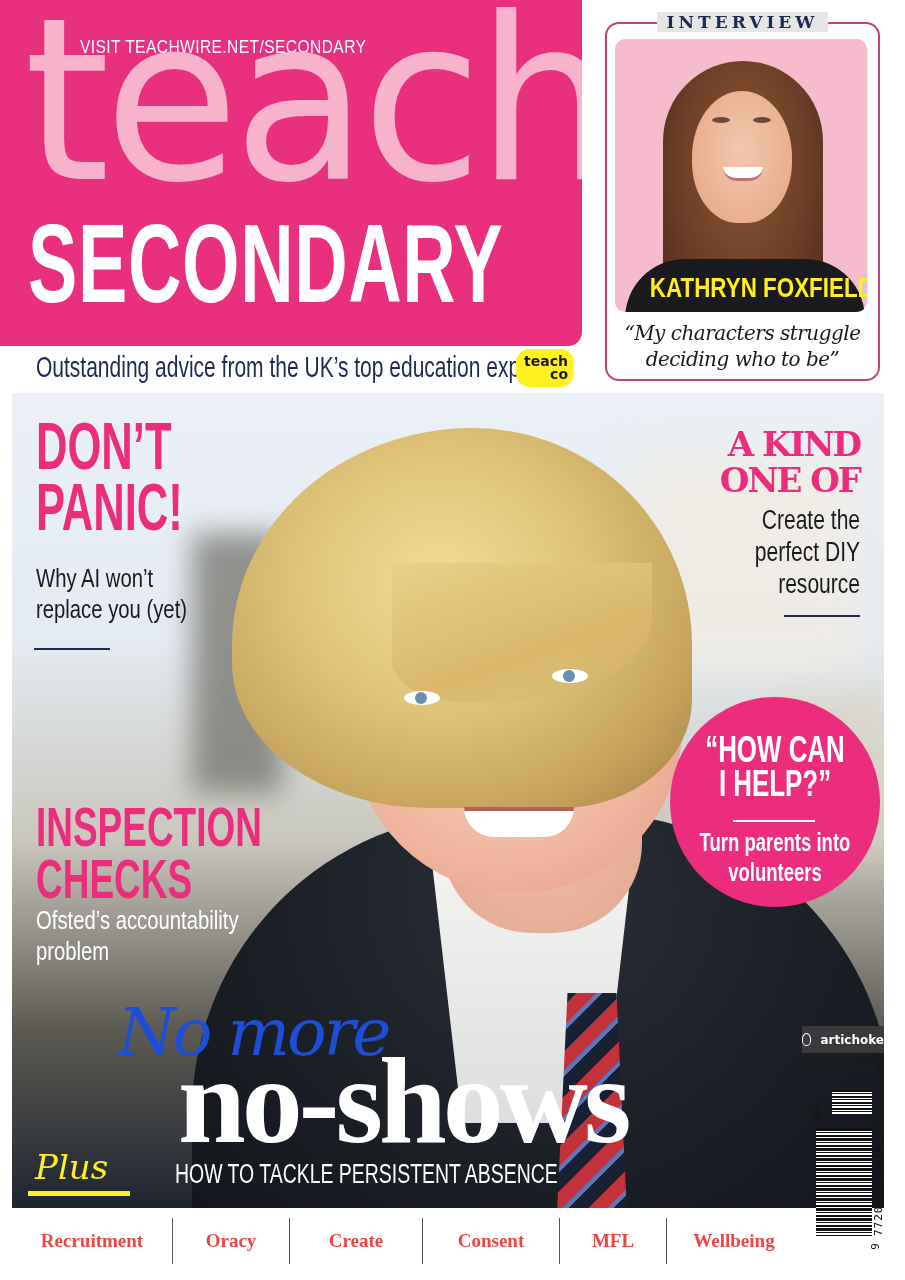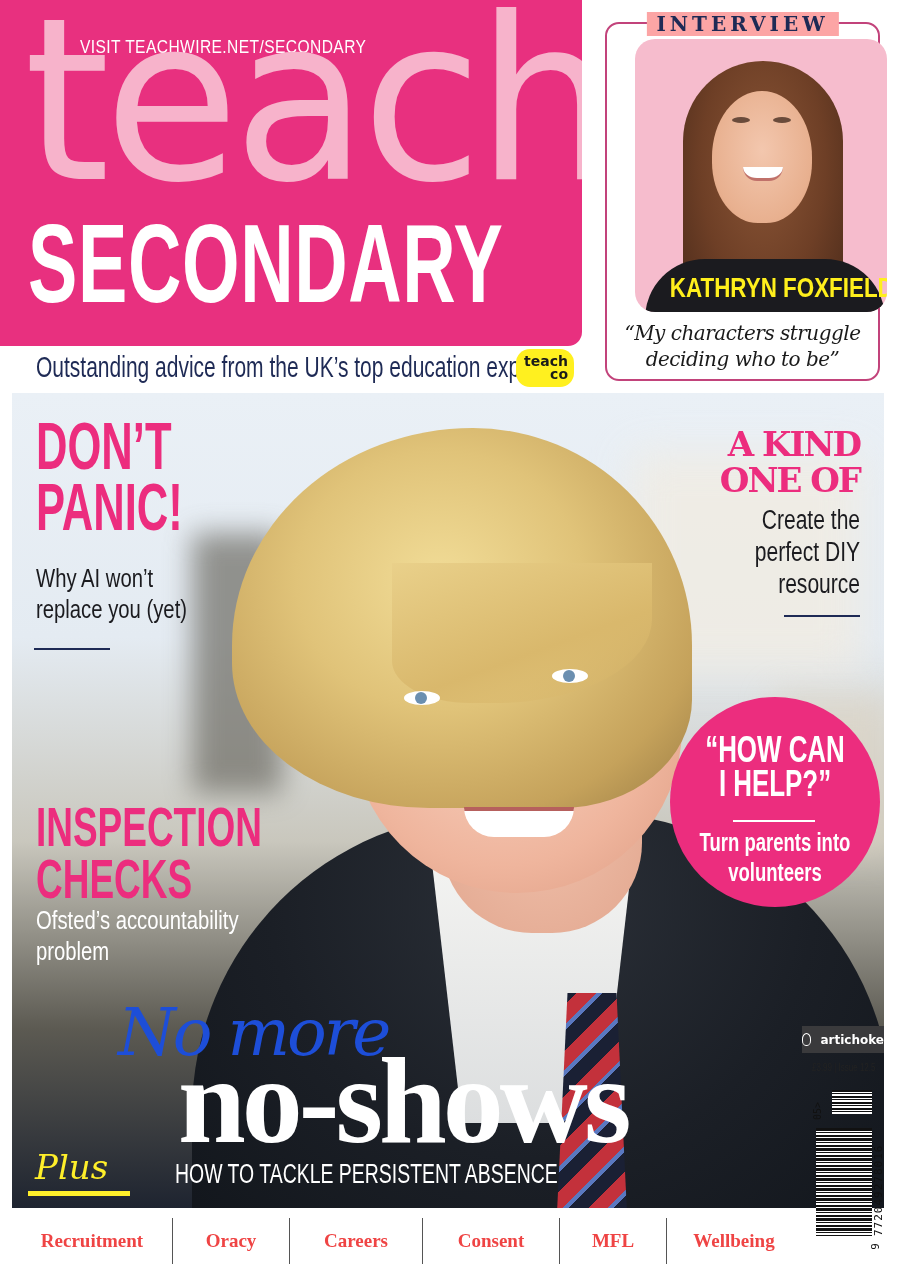--- a/index.html
+++ b/index.html
@@ -42,27 +42,27 @@
   }
   .teachco-badge span { display: block; }
 
   
   .interview-box {
     position: absolute; left: 605px; top: 22px; width: 275px; height: 359px;
     border: 2px solid #c2437b; border-radius: 14px; background: #ffffff;
   }
   .interview-label {
     position: absolute; left: 50%; top: -12px; transform: translateX(-50%);
-    background: #fca5a5; padding: 0 10px;
+    background: #e5e5e5; padding: 0 10px;
     color: #1e2a55; font-family: "DejaVu Serif", serif; font-weight: bold;
-    font-size: 20px; letter-spacing: 4px; white-space: nowrap;
+    font-size: 17px; letter-spacing: 4px; white-space: nowrap;
   }
   .interview-photo {
-    position: absolute; left: 28px; top: 15px; width: 252px; height: 273px;
-    background: #f6bccd; border-radius: 20px; overflow: hidden;
+    position: absolute; left: 8px; top: 15px; width: 252px; height: 273px;
+    background: #f6bccd; border-radius: 10px; overflow: hidden;
   }
   .kf-hair { position: absolute; left: 48px; top: 22px; width: 160px; height: 260px;
     background: radial-gradient(ellipse at 50% 40%, #8a5536 0%, #6e3f26 55%, #4a2a1a 100%);
     border-radius: 80px 80px 20px 20px; }
   .kf-face { position: absolute; left: 77px; top: 52px; width: 100px; height: 132px;
     background: radial-gradient(ellipse at 50% 45%, #f3c7ae 0%, #e8b08f 70%, #d79a78 100%);
     border-radius: 50% 50% 46% 46%; }
   .kf-eye { position: absolute; top: 78px; width: 18px; height: 6px; background: #6a4b3b; border-radius: 50%; }
   .kf-smile { position: absolute; left: 108px; top: 128px; width: 40px; height: 14px;
     background: #fff; border-radius: 0 0 20px 20px; border-bottom: 3px solid #c0716a; }
@@ -297,20 +297,20 @@
 <div class="barcode-small"></div>
 <div class="barcode-main"></div>
 <div class="barcode-main-num">772049278016</div>
 <div class="barcode-prefix">9</div>
 
 <div class="topics">
   <div class="topic" style="width:160px">Recruitment</div>
   <div class="topic-sep"></div>
   <div class="topic" style="width:116px">Oracy</div>
   <div class="topic-sep"></div>
-  <div class="topic" style="width:132px">Careers</div>
+  <div class="topic" style="width:132px">Create</div>
   <div class="topic-sep"></div>
   <div class="topic" style="width:136px">Consent</div>
   <div class="topic-sep"></div>
   <div class="topic" style="width:106px">MFL</div>
   <div class="topic-sep"></div>
   <div class="topic" style="width:134px">Wellbeing</div>
 </div>
 
 </body></html>

